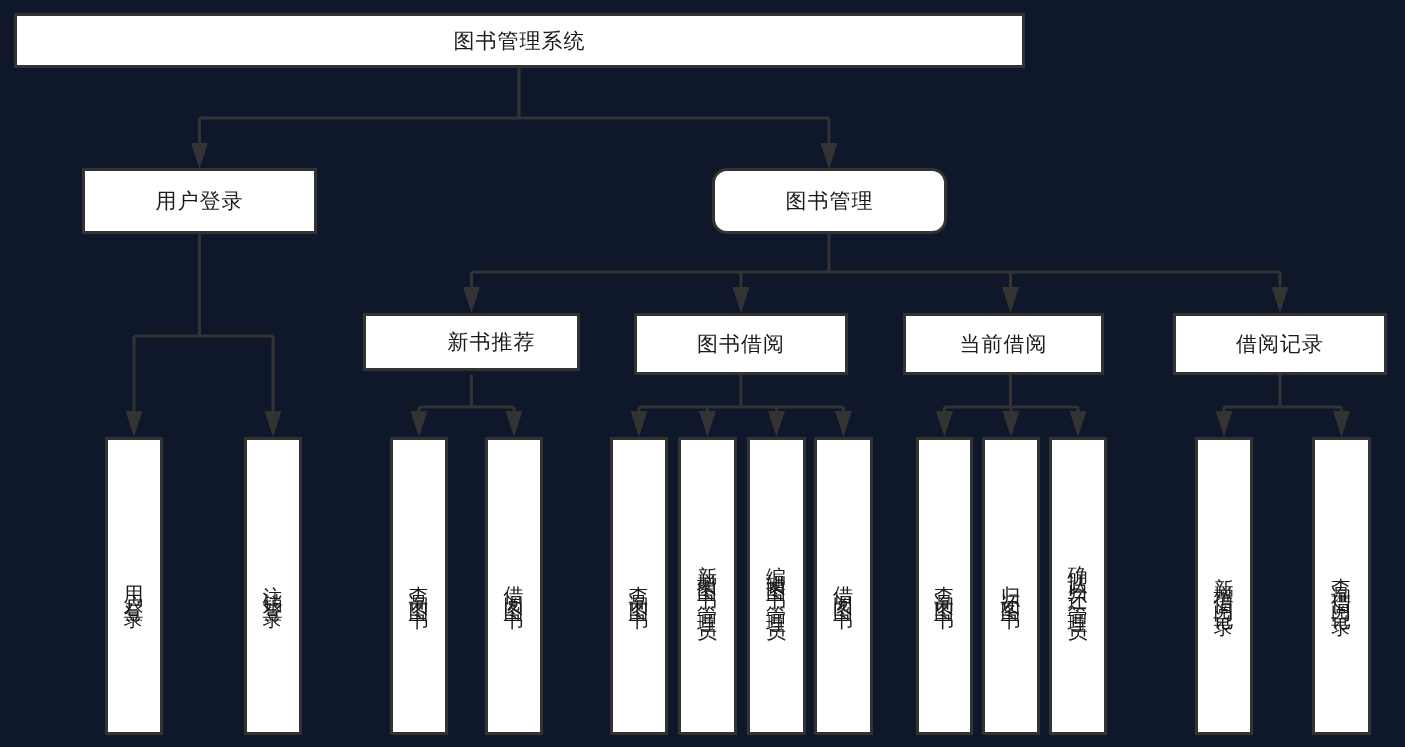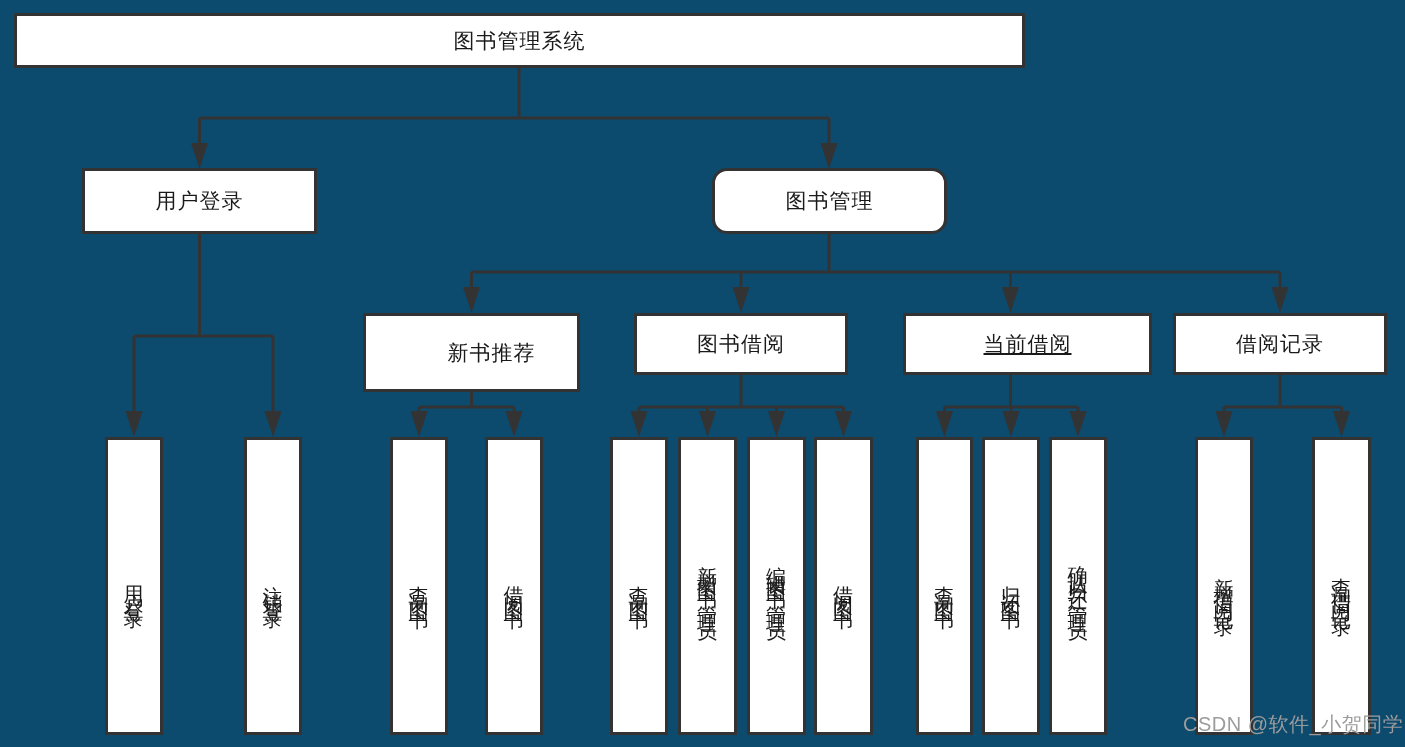--- a/index.html
+++ b/index.html
@@ -1,19 +1,19 @@
 <!DOCTYPE html>
 <html><head>
 <meta charset="utf-8">
 <style>
   html,body{margin:0;padding:0;background:#ffffff;}
   .stage{
     position:relative;
     width:1405px;height:747px;
-    background:#0c4a6e;
+    background:#0f172a;
     font-family:"Liberation Sans","DejaVu Sans",sans-serif;
     overflow:hidden;
   }
   .wires{position:absolute;left:0;top:0;z-index:1;}
   .wires path{stroke:#333333;stroke-width:3;fill:none;}
   .wires polygon{fill:#333333;stroke:none;}
   .bx{
     position:absolute;
     box-sizing:border-box;
     background:#ffffff;
@@ -90,37 +90,36 @@
       <polygon points="1215.5,411 1232.5,411 1224,437"></polygon>
       <polygon points="1333,411 1350,411 1341.5,437"></polygon>
     </g>
   </svg>
 
   <div class="bx h" style="left:14px;top:13px;width:1011px;height:55px;">图书管理系统</div>
 
   <div class="bx h" style="left:82px;top:168px;width:235px;height:66px;">用户登录</div>
   <div class="bx h" style="left:712px;top:168px;width:235px;height:66px;border-radius:15px;">图书管理</div>
 
-  <div class="bx h" style="left:363px;top:313px;width:217px;height:79px;padding-left:40px;">新书推荐</div>
+  <div class="bx h" style="left:363px;top:313px;width:217px;height:58px;padding-left:40px;">新书推荐</div>
   <div class="bx h" style="left:634px;top:313px;width:214px;height:62px;font-family:Liberation Mono, monospace;">图书借阅</div>
-  <div class="bx h" style="left:903px;top:313px;width:249px;height:62px;text-decoration:underline;">当前借阅</div>
+  <div class="bx h" style="left:903px;top:313px;width:201px;height:62px;">当前借阅</div>
   <div class="bx h" style="left:1173px;top:313px;width:214px;height:62px;">借阅记录</div>
 
   <div class="bx v" style="left:105px;width:58px;">用户登录</div>
   <div class="bx v" style="left:244px;width:58px;">注销登录</div>
 
   <div class="bx v" style="left:390px;width:58px;">查询图书</div>
   <div class="bx v" style="left:485px;width:58px;">借阅图书</div>
 
   <div class="bx v" style="left:610px;width:58px;">查询图书</div>
   <div class="bx v" style="left:678px;width:59px;">新增图书（管理员）</div>
   <div class="bx v" style="left:747px;width:59px;">编辑图书（管理员）</div>
   <div class="bx v" style="left:814px;width:59px;">借阅图书</div>
 
   <div class="bx v" style="left:916px;width:57px;">查询图书</div>
   <div class="bx v" style="left:982px;width:58px;">归还图书</div>
   <div class="bx v" style="left:1049px;width:58px;">确认归还（管理员）</div>
 
   <div class="bx v" style="left:1195px;width:58px;">新增借阅记录</div>
   <div class="bx v" style="left:1312px;width:59px;">查询借阅记录</div>
 
-  <div class="watermark">CSDN @软件_小贺同学</div>
 </div>
 
 </body></html>

